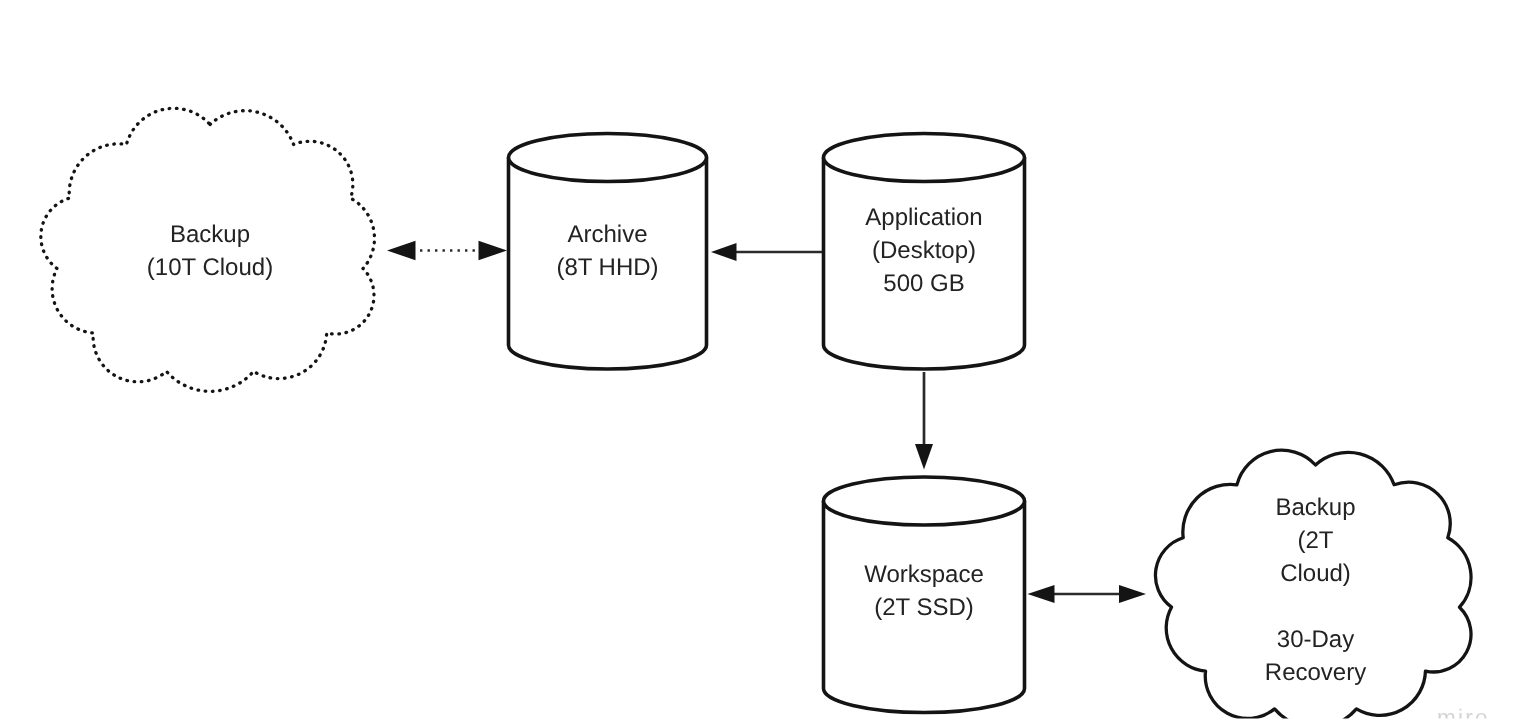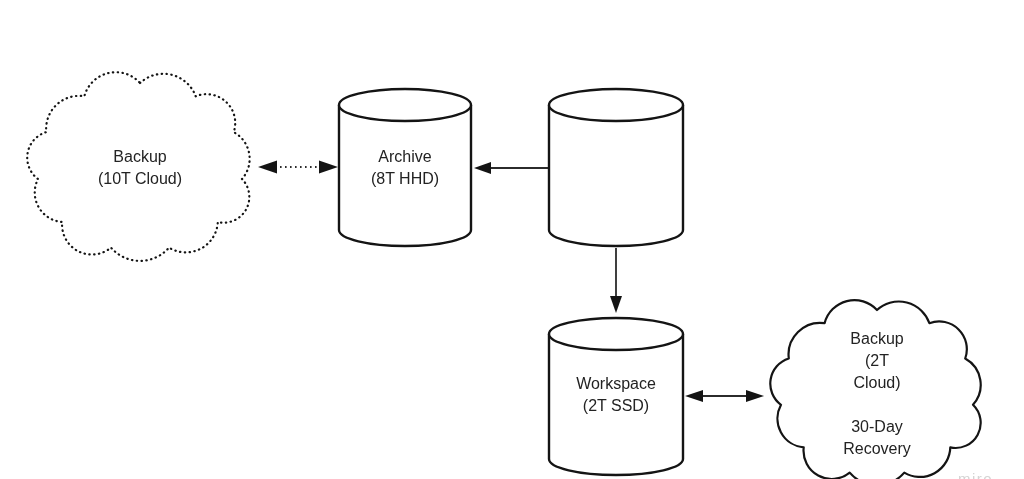--- a/index.html
+++ b/index.html
@@ -86,20 +86,23 @@
 
     <path class="shape-stroke" stroke-width="2.2" stroke-linejoin="round" d="M 877.0 278.0 A 32.4 32.4 0 0 1 929.4 291.2 A 27.7 27.7 0 0 1 965.2 326.5 A 30.0 30.0 0 0 1 973.0 372.8 A 25.1 25.1 0 0 1 950.3 415.4 A 30.4 30.4 0 0 1 904.3 440.6 A 36.1 36.1 0 0 1 849.7 440.6 A 28.3 28.3 0 0 1 803.7 415.4 A 28.9 28.9 0 0 1 781.0 372.8 A 26.3 26.3 0 0 1 788.8 326.5 A 31.7 31.7 0 0 1 824.6 291.2 A 30.8 30.8 0 0 1 877.0 278.0 Z"></path>
   </svg>
 
   <div class="node-label" style="left:140px; top:136px;">Backup
 (10T Cloud)</div>
 
   <div class="node-label" style="left:405px; top:136px;">Archive
 (8T HHD)</div>
 
+  <div class="node-label" style="left:616px; top:136px;">Application
+(Desktop)
+500 GB</div>
 
   <div class="node-label" style="left:616px; top:363px;text-align:center;">Workspace
 (2T SSD)</div>
 
   <div class="node-label" style="left:877px; top:362px;">Backup
 (2T Cloud)
 
 30-Day Recovery</div>
 
   <div class="watermark">miro</div>

